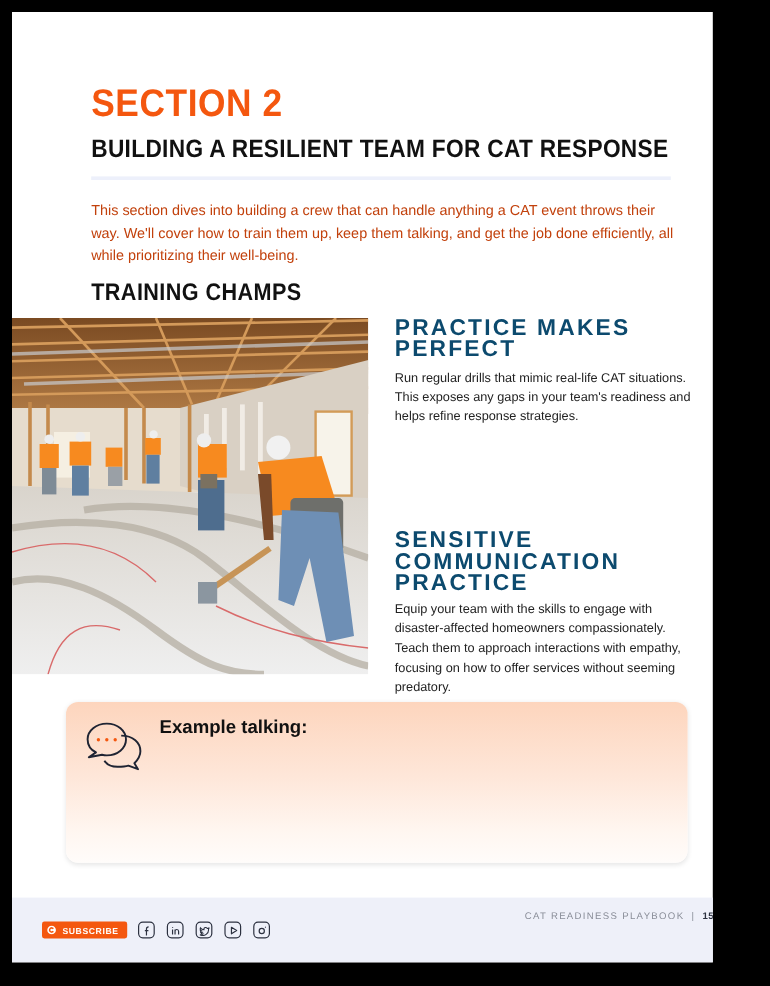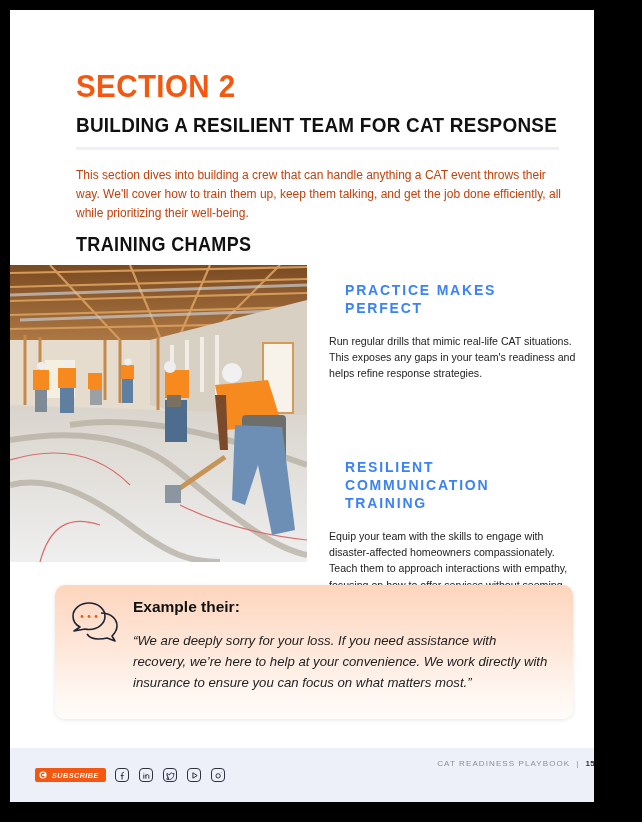--- a/index.html
+++ b/index.html
@@ -39,22 +39,22 @@
   }
   .photo {
     position: absolute; left: 0; top: 255px; width: 297px; height: 297px;
     overflow: hidden;
   }
   .photo svg { display: block; }
   .col {
     position: absolute; left: 319px; width: 250px;
   }
   .col h3 {
-    margin: 16px; font-weight: 700; font-size: 14px; letter-spacing: 1.8px;
-    color: #3b82f6; line-height: 18px;
+    margin: 0; font-weight: 700; font-size: 19px; letter-spacing: 1.8px;
+    color: #0c4a6e; line-height: 18px;
   }
   .col p {
     margin: 6px 0 0 0; font-size: 10.6px; line-height: 16.2px; color: #222;
   }
   .callout {
     position: absolute; left: 45px; top: 575px; width: 518px; height: 134px;
     border-radius: 10px;
     background: linear-gradient(to bottom, #fdd5bd 0%, #fee6d8 45%, #fff6f0 80%, #fffcfa 100%);
     box-shadow: 0 1px 4px rgba(0,0,0,0.10);
   }
@@ -68,21 +68,21 @@
     font-style: italic; font-size: 13.2px; line-height: 21px; color: #222;
   }
   .footer {
     position: absolute; left: 0; top: 738px; width: 612px; height: 54px;
     background: #eef0f9;
   }
   .subscribe {
     position: absolute; left: 25px; top: 20px; width: 71px; height: 14px;
     background: #f4570f; border-radius: 2px; color: #fff;
     font-size: 7.2px; font-weight: 700; letter-spacing: 0.5px;
-    display: flex; align-items: center; cursor: pointer; font-style: italic;
+    display: flex; align-items: center; cursor: pointer;
   }
   .subscribe .sub-icon {
     width: 8px; height: 8px; margin: 0 5px 0 4px;
   }
   .social {
     position: absolute; top: 20px; width: 14px; height: 14px;
     border: 1.1px solid #2c3140; border-radius: 4px; box-sizing: border-box;
     display: flex; align-items: center; justify-content: center; cursor: pointer;
   }
   .social svg { width: 9px; height: 9px; }
@@ -204,36 +204,35 @@
 
   <div class="col" style="top:255px">
     <h3>PRACTICE MAKES PERFECT</h3>
     <p>Run regular drills that mimic real-life CAT situations. This exposes any gaps in your team's readiness and helps refine response strategies.</p>
   </div>
 
   <div class="col" style="top:341px">
   </div>
 
   <div class="col" style="top:432px; width:245px">
-    <h3>RESILIENT COMMUNICATION TRAINING</h3>
+    <h3>SENSITIVE COMMUNICATION PRACTICE</h3>
     <p style="margin-top:4px">Equip your team with the skills to engage with disaster-affected homeowners compassionately. Teach them to approach interactions with empathy, focusing on how to offer services without seeming predatory.</p>
   </div>
 
   <div class="callout">
     <div class="callout-icon">
       <svg width="48" height="42" viewBox="0 0 48 42" xmlns="http://www.w3.org/2000/svg" fill="none" stroke="#1f2433" stroke-width="1.6" stroke-linejoin="round">
         <path d="M30,12 C40,12 46,18 46,25 C46,30 43,33 41,35 L44,40 L36,37 C33,38 30,38 27,38 C21,38 18,36 16,33"></path>
         <path d="M18,2 C9,2 2,8 2,15 C2,20 5,24 9,26 L3,30 L14,28 C16,28.5 17,28.5 18,28.5 C27,28.5 34,22.5 34,15.3 C34,8 27,2 18,2 Z"></path>
         <circle cx="11" cy="15.5" r="1.4" fill="#f4570f" stroke="none"></circle>
         <circle cx="18" cy="15.5" r="1.4" fill="#f4570f" stroke="none"></circle>
         <circle cx="25" cy="15.5" r="1.4" fill="#f4570f" stroke="none"></circle>
       </svg>
     </div>
-    <div class="callout-title">Example their:</div>
-    <div class="callout-quote">“We are deeply sorry for your loss. If you need assistance with recovery, we’re here to help at your convenience. We work directly with insurance to ensure you can focus on what matters most.”</div>
+    <div class="callout-title">Example talking:</div>
   </div>
 
   <div class="footer">
     <div class="subscribe">
       <svg class="sub-icon" viewBox="0 0 10 10" xmlns="http://www.w3.org/2000/svg">
         <circle cx="5" cy="5" r="4.5" fill="#fff"></circle>
         <path d="M6.8,3.6 A2.2,2.2 0 1 0 6.8,6.4" stroke="#f4570f" stroke-width="1.6" fill="none"></path>
       </svg>
       <span>SUBSCRIBE</span>
     </div>

